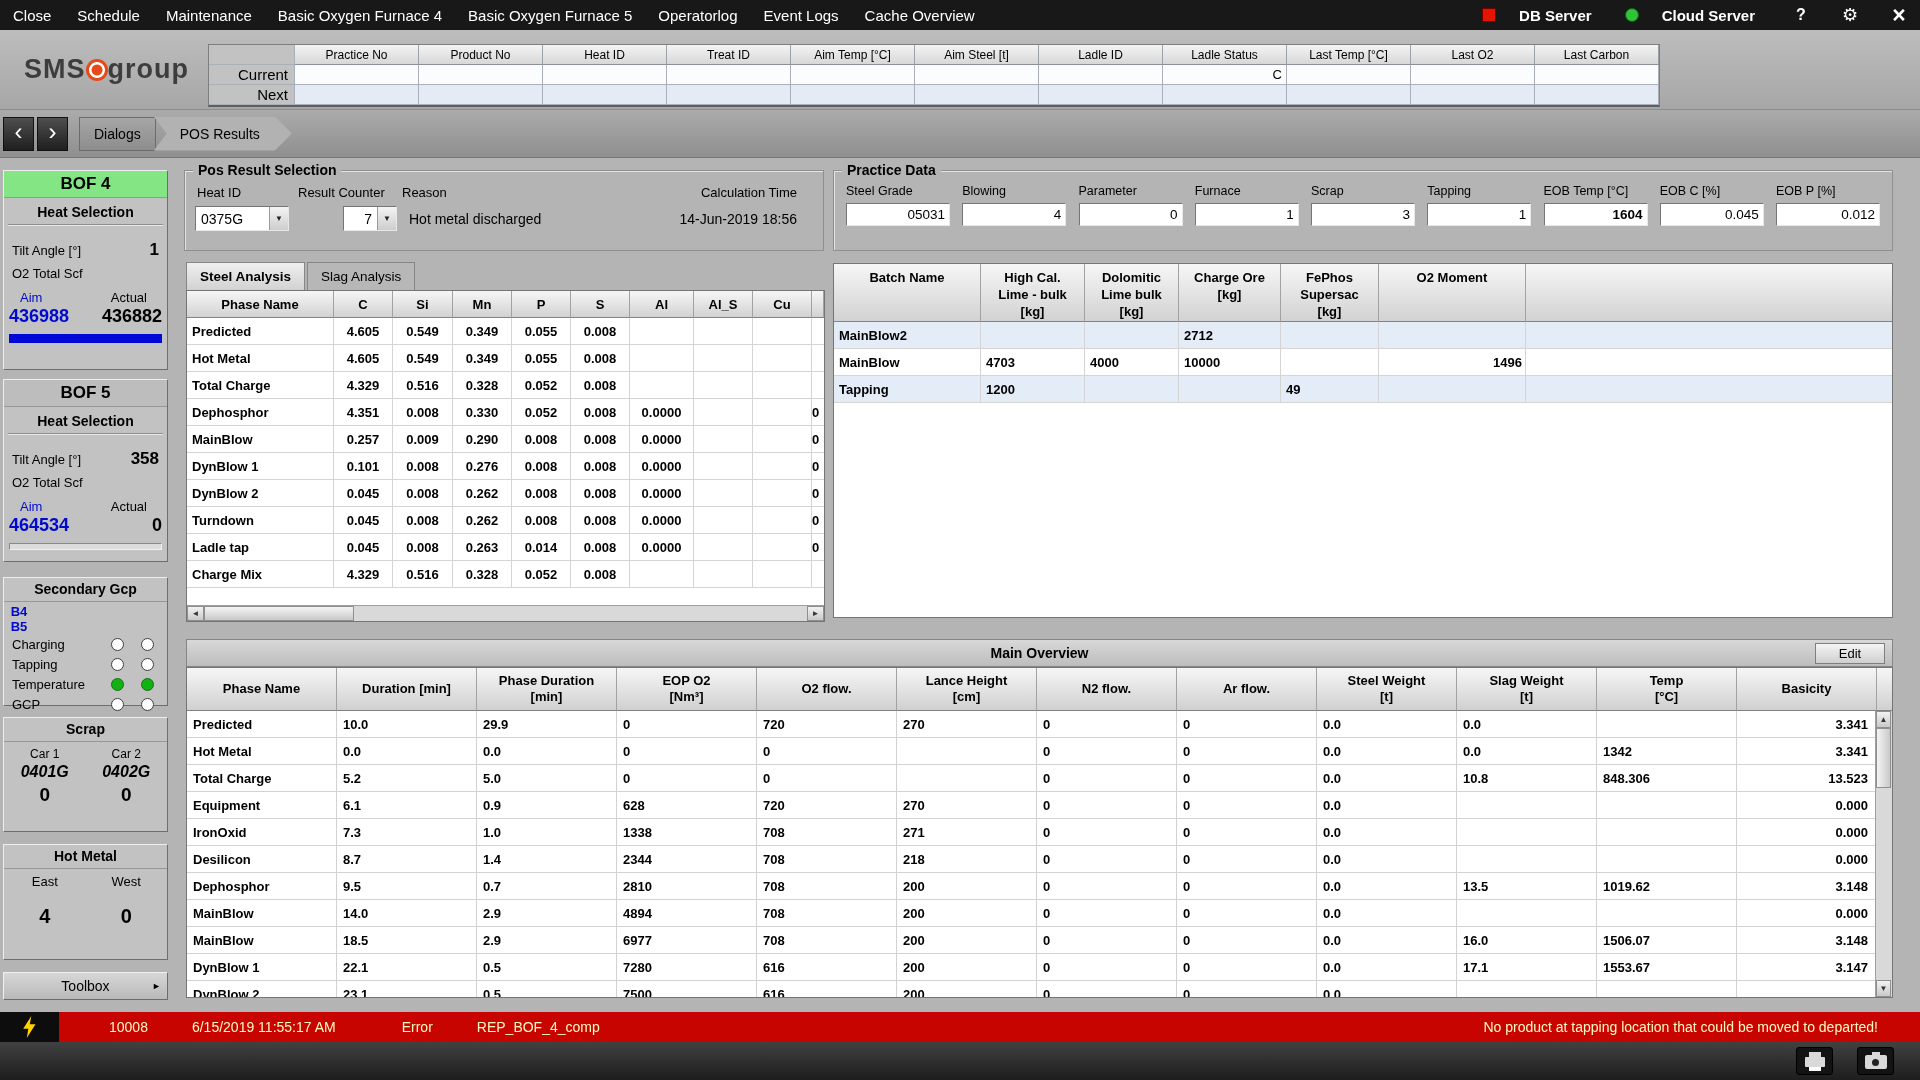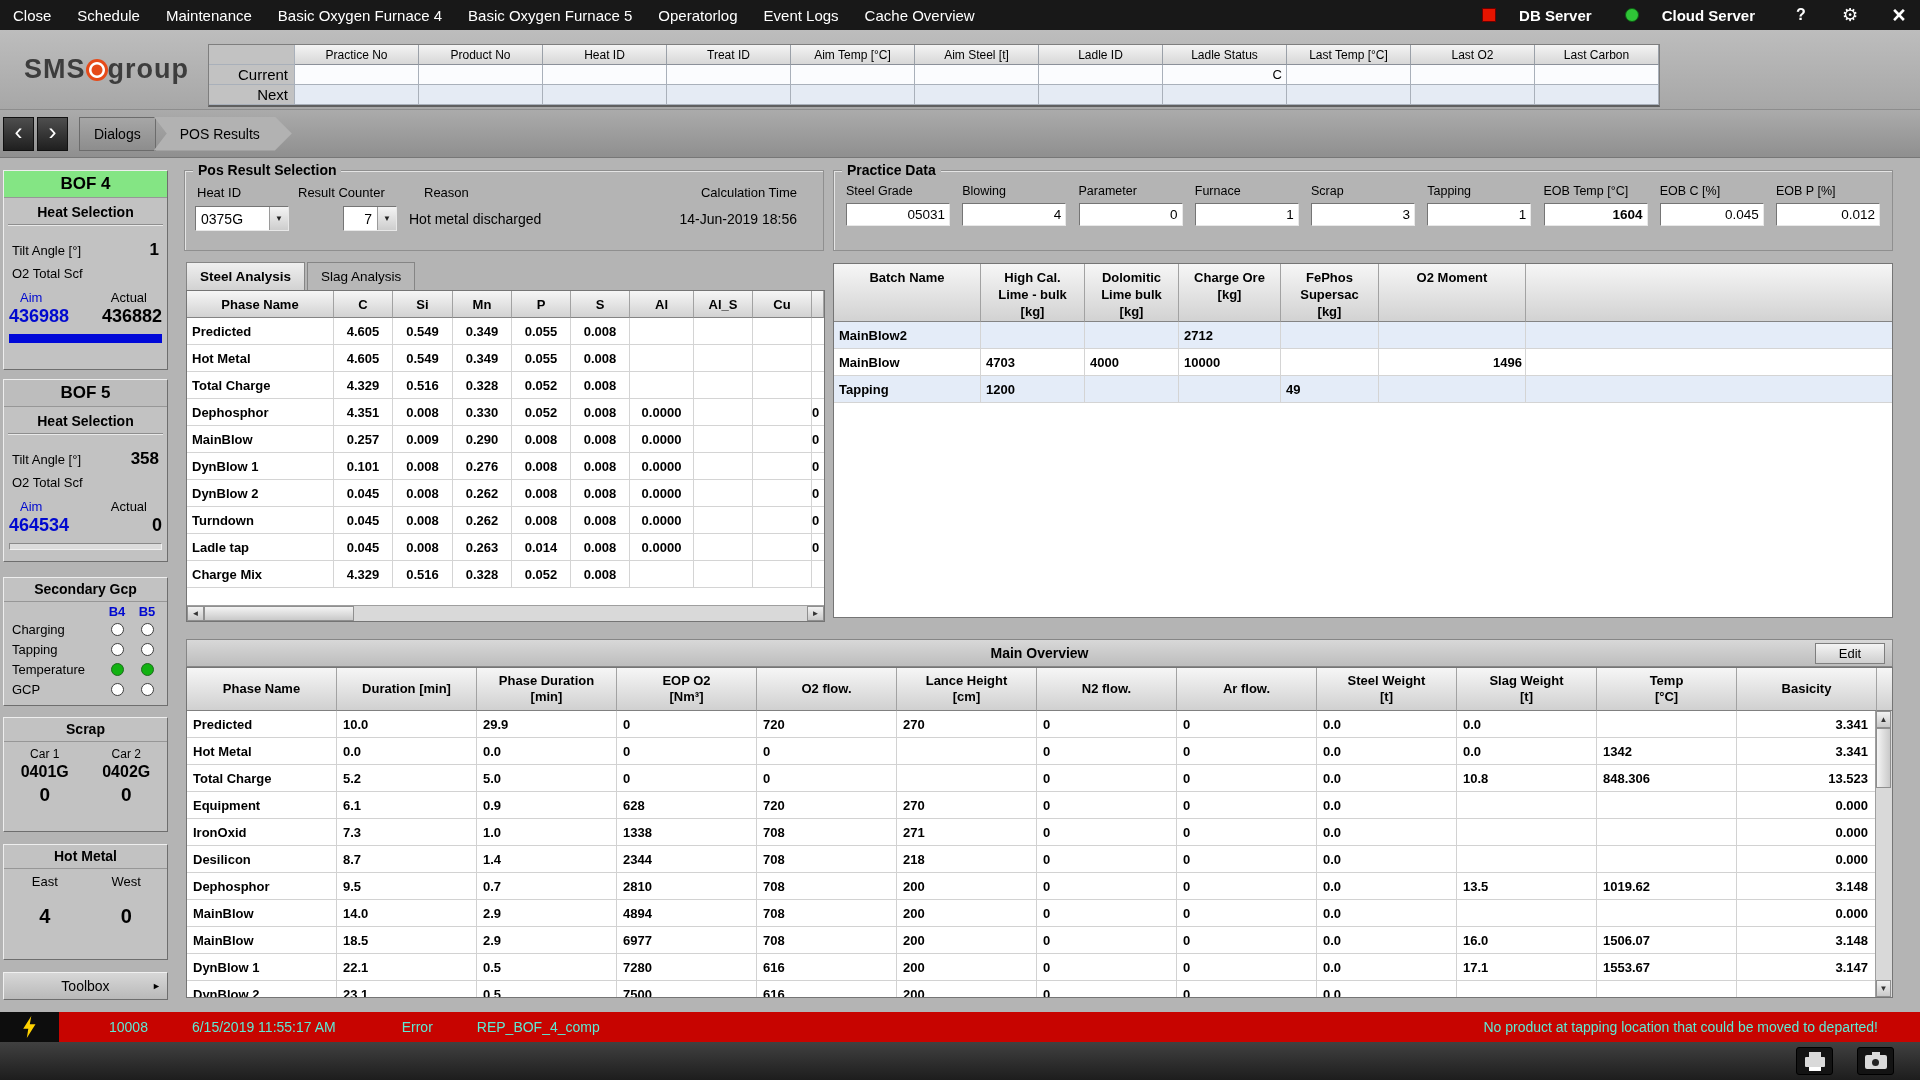--- a/index.html
+++ b/index.html
@@ -57,47 +57,47 @@
 .lbl13{font-size:13px;}
 .bold17{font-weight:bold;font-size:17px;}
 .o2lbl{font-size:13px;padding-left:8px;margin-top:6px;}
 .blue{color:var(--aim_blue,#0009cf);}
 .aimlbls{margin-top:9px;padding:0 20px 0 16px;font-size:13px;}
 .nums{padding:0 5px;margin-top:1px;}
 .bignum{font-weight:bold;font-size:18px;}
 .pbar{height:9px;margin:7px 5px 0;}
 .pbar.filled{background:var(--progress_blue,#0008d8);}
 .pbar.empty{height:7px;background:#dcdcdc;border:1px solid;border-color:#8a8a8a #f0f0f0 #f0f0f0 #8a8a8a;}
-.gcp-head{display:flex;justify-content:flex-end;margin-top:2px;padding-right:5px;}
+.gcp-head{display:flex;justify-content:flex-end;margin-top:2px;padding-right:5px;flex-direction:column;}
 .gcp-col{width:30px;display:flex;justify-content:center;}
 .gcp-head .gcp-col{font-weight:bold;font-size:13px;}
 .gcp-row{display:flex;align-items:center;height:20px;padding-left:8px;padding-right:5px;}
 .gcp-lbl{flex:1;font-size:13px;}
 .radio{width:13px;height:13px;border:1px solid #3f3f3f;border-radius:50%;background:#fff;}
 .radio.on{background:var(--radio_green,#12b212);border-color:#1d6a1d;}
 .twocol{display:flex;text-align:center;}
 .twocol>span{flex:1;}
 .car-lbl{font-size:12px;margin-top:5px;}
-.car-id{font-weight:bold;font-size:16px;margin-top:2px;}
+.car-id{font-weight:bold;font-size:16px;margin-top:2px;font-style:italic;}
 .car-val{font-weight:bold;font-size:19px;margin-top:3px;}
 .hm-lbl{font-size:13px;margin-top:5px;}
 .hm-val{font-weight:bold;font-size:20px;margin-top:16px;}
 .toolbox-btn{height:28px;background:linear-gradient(#d7d7d7,#b9b9b9);border:1px solid;border-color:#f0f0f0 #6e6e6e #6e6e6e #f0f0f0;display:flex;align-items:center;justify-content:center;font-size:14px;position:relative;}
 .tb-arrow{position:absolute;right:6px;font-size:9px;}
 
 
 .fieldset{position:absolute;border:1px solid #8f8f8f;box-shadow:inset 1px 1px 0 #e4e4e4;}
 .legend{position:absolute;top:-9px;left:8px;background:#b4b4b4;padding:0 5px;font-weight:bold;font-size:14px;line-height:17px;}
 .pos-fs{left:184px;top:170px;width:640px;height:81px;}
 .prac-fs{left:833px;top:170px;width:1060px;height:81px;}
 .fl{position:absolute;font-size:13px;}
 .fv{position:absolute;font-size:14px;}
 .lbl-heat{left:12px;top:14px;}
 .lbl-rc{left:113px;top:14px;}
-.lbl-reason{left:239px;top:14px;}
+.lbl-reason{left:217px;top:14px;}
 .lbl-ct{right:26px;top:14px;}
 .v-reason{left:224px;top:40px;}
 .v-ct{right:26px;top:40px;}
 .dropdown{position:absolute;height:25px;background:#fff;border:1px solid;border-color:#757575 #e8e8e8 #e8e8e8 #757575;display:flex;align-items:stretch;}
 .dd-heat{left:10px;top:35px;width:94px;}
 .dd-rc{left:158px;top:35px;width:54px;}
 .dd-value{flex:1;font-size:14px;display:flex;align-items:center;padding:0 5px;overflow:hidden;}
 .dd-value.right{justify-content:flex-end;}
 .dd-btn{width:19px;background:linear-gradient(#f4f4f4,#cdcdcd);border-left:1px solid #9a9a9a;display:flex;align-items:center;justify-content:center;font-size:8px;color:#222;}
 .prac-flex{display:flex;justify-content:space-between;padding:13px 12px 0;}
@@ -150,21 +150,21 @@
 .ov-c{border-right:1px solid #d2d2d2;border-bottom:1px solid #d2d2d2;font-size:13px;font-weight:bold;display:flex;align-items:center;padding-left:6px;overflow:hidden;}
 .ov-c:nth-child(12){justify-content:flex-end;padding-right:8px;}
 .ov-c:last-child{border-right:none;}
 .vscroll{position:absolute;right:0;top:43px;width:17px;height:286px;background:#d9d9d9;border-left:1px solid #9f9f9f;}
 .vs-btn{position:absolute;left:0;width:15px;height:17px;background:linear-gradient(#f2f2f2,#c9c9c9);border:1px solid #8f8f8f;font-size:8px;display:flex;align-items:center;justify-content:center;color:#333;}
 .vs-btn.up{top:0;}
 .vs-btn.down{bottom:0;}
 .vs-thumb{position:absolute;left:0;top:17px;width:15px;height:60px;background:linear-gradient(90deg,#f4f4f4,#c9c9c9);border:1px solid #8f8f8f;}
 
 
-.statusbar{position:absolute;left:0;top:1012px;width:1920px;height:30px;background:var(--status_red,#c70400);color:#5eead4;display:flex;align-items:center;font-size:14px;}
+.statusbar{position:absolute;left:0;top:1012px;width:1920px;height:30px;background:var(--status_red,#c70400);color:#fef9c3;display:flex;align-items:center;font-size:14px;}
 .sb-flash{width:59px;height:30px;background:#0d0d0d;display:flex;align-items:center;justify-content:center;}
 .bolt{width:15px;height:22px;background:#ffd200;clip-path:polygon(62% 0,8% 58%,42% 58%,32% 100%,90% 38%,52% 38%);}
 .sb-code{margin-left:50px;}
 .sb-time{margin-left:44px;}
 .sb-sev{margin-left:66px;}
 .sb-src{margin-left:44px;}
 .sb-msg{margin-left:auto;margin-right:42px;}
 .bottombar{position:absolute;left:0;top:1042px;width:1920px;height:38px;background:linear-gradient(#414141,#1d1d1d);}
 .bb-btn{position:absolute;top:5px;width:37px;height:28px;background:#131313;border:1px solid #000;border-radius:3px;display:flex;align-items:center;justify-content:center;}
 .bb-print{right:87px;}

